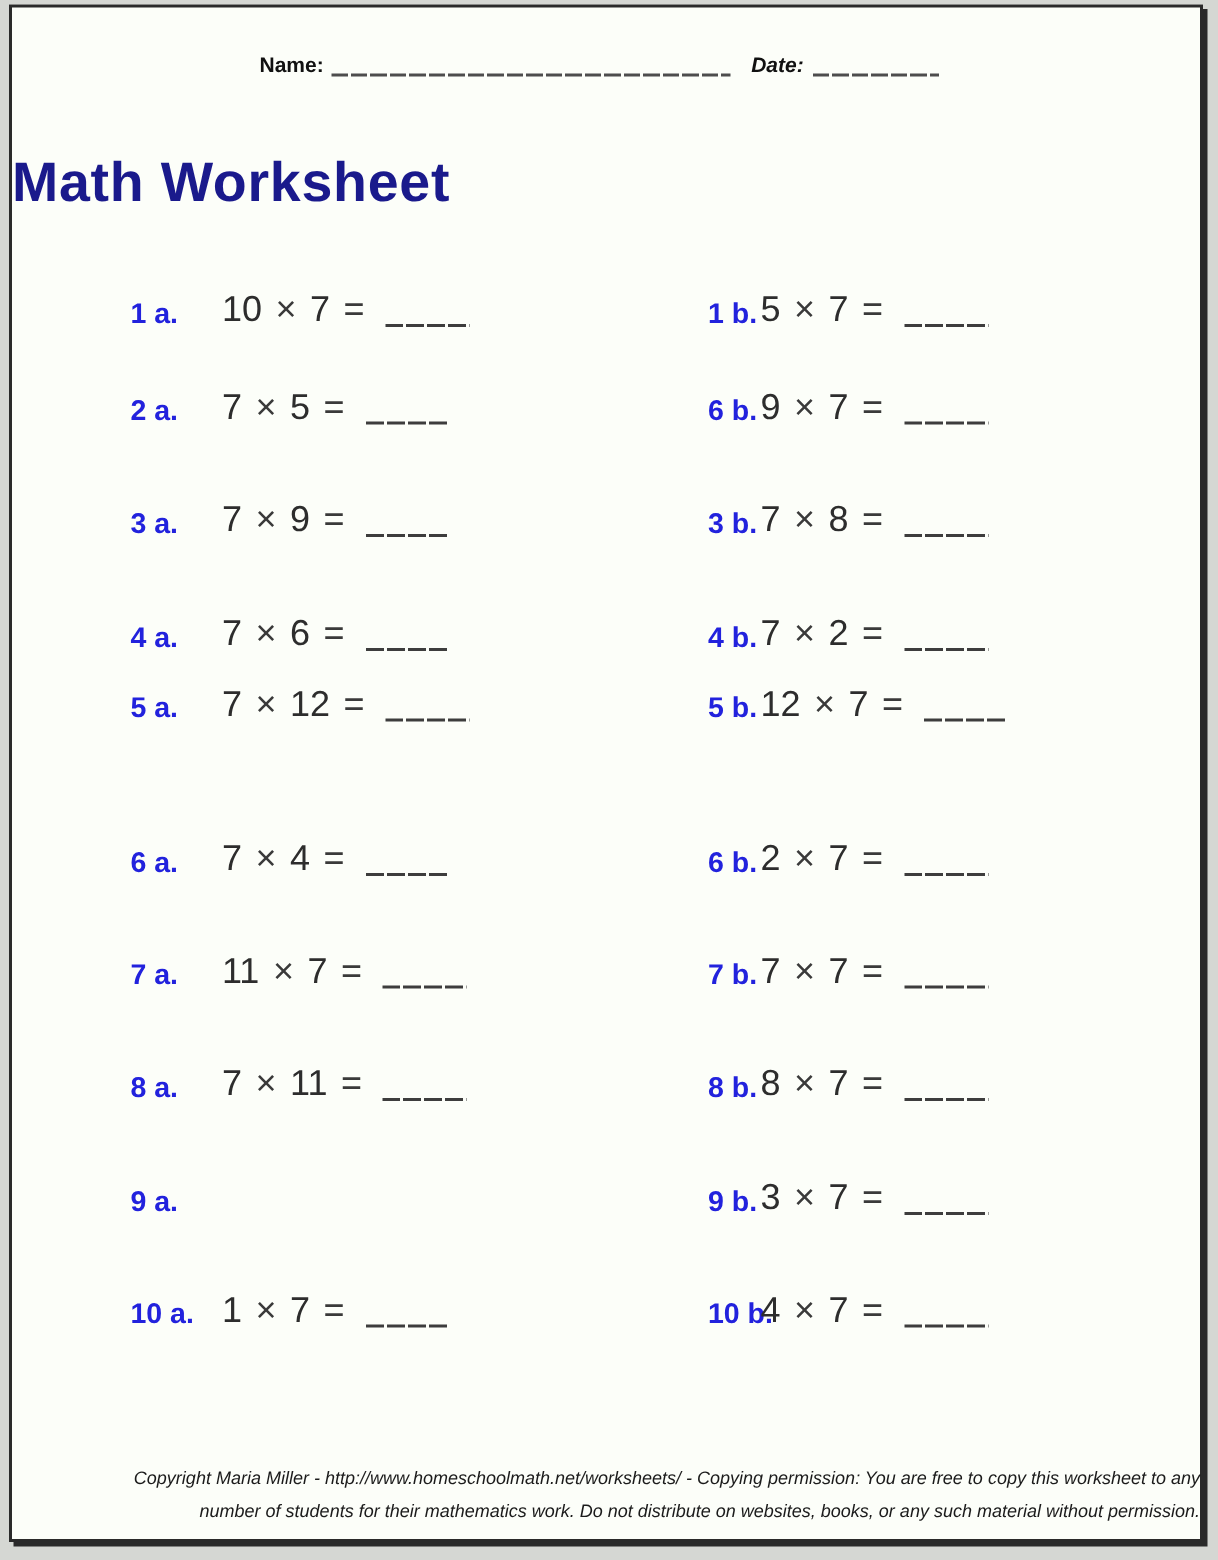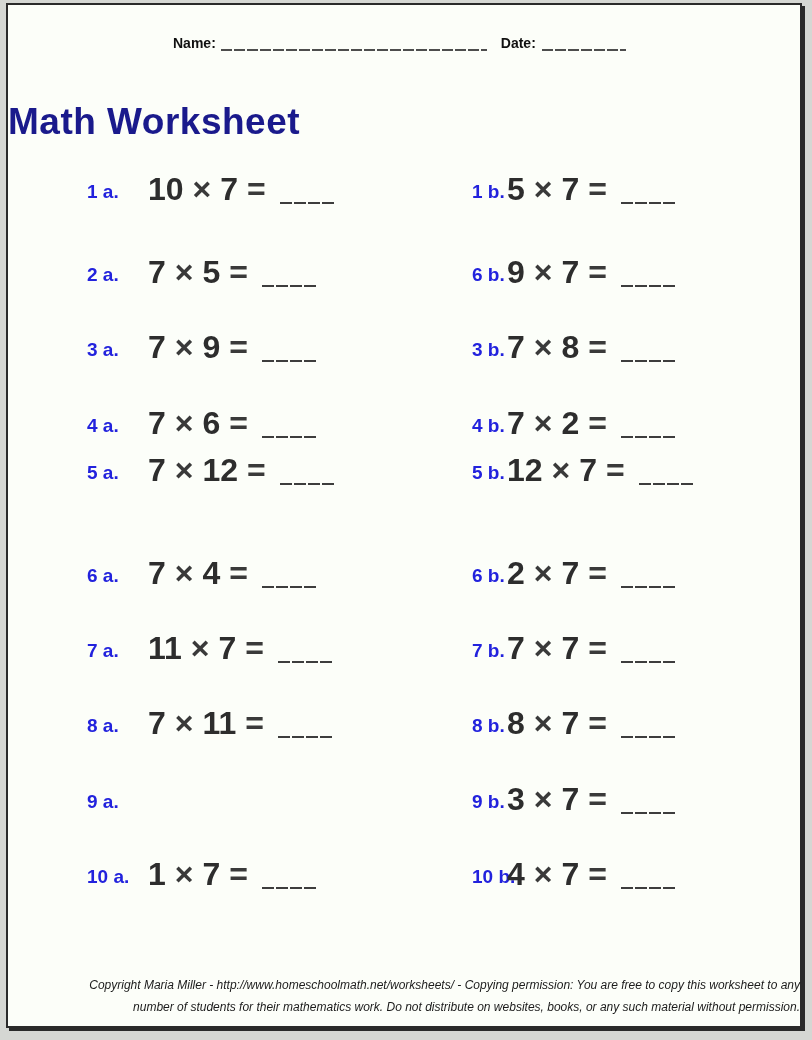--- a/index.html
+++ b/index.html
@@ -33,21 +33,21 @@
     white-space: nowrap;
   }
   .rule {
     display: inline-block;
     height: 2px;
     background: repeating-linear-gradient(90deg, #4d4d4d 0 11px, rgba(0,0,0,0) 11px 13px);
     vertical-align: -3px;
   }
   .rule.name-rule { width: 266px; margin-left: 5px; }
   .rule.date-rule { width: 84px;  margin-left: 6px; }
-  .date-label { margin-left: 14px; }
+  .date-label { margin-left: 14px; font-style: italic; }
   
   .title {
     position: absolute;
     top: 96px;
     left: 0;
     width: 100%;
     font-size: 37px;
     font-weight: bold;
     color: #1a1a8c;
     letter-spacing: 0.5px;
@@ -67,25 +67,24 @@
     font-weight: bold;
     line-height: 34px;
     color: #2222dd;
     white-space: nowrap;
   }
   .plabel.la { left: 79px; }
   .plabel.lb { left: 420px; margin-left: 44px; }
   .expr {
     position: absolute;
     top: 0;
-    font-size: 32px;
+    font-size: 24px;
     line-height: 34px;
     color: #2d2d2d;
     white-space: nowrap;
-    font-weight: bold;
   }
   .expr.ea { left: 140px; }
   .expr.eb { left: 499px; }
   .sym { color: #3a3a3a; }
   .sym.times { margin: 0 9px; }
   .sym.eq    { margin: 0 9px; }
   .blank {
     display: inline-block;
     width: 56px;
     height: 2px;
@@ -111,21 +110,21 @@
 
 <div class="page">
 
   <div class="name-row">
     <span>Name:</span><span class="rule name-rule"></span><span class="date-label">Date:</span><span class="rule date-rule"></span>
   </div>
 
   <div class="title">Math Worksheet</div>
 
   <div class="problems" id="problems">
-      <div class="prob-row" style="top: 167px;">
+      <div class="prob-row" style="top: 185px;">
       <span class="plabel la">1 a.</span>
       <span class="expr ea"><span>10</span><span class="sym times">×</span><span>7</span><span class="sym eq">=</span><span class="blank"></span></span>
       <span class="plabel lb">1 b.</span>
       <span class="expr eb"><span>5</span><span class="sym times">×</span><span>7</span><span class="sym eq">=</span><span class="blank"></span></span>
     </div>
       <div class="prob-row" style="top: 250.2px;">
       <span class="plabel la">2 a.</span>
       <span class="expr ea"><span>7</span><span class="sym times">×</span><span>5</span><span class="sym eq">=</span><span class="blank"></span></span>
       <span class="plabel lb">6 b.</span>
       <span class="expr eb"><span>9</span><span class="sym times">×</span><span>7</span><span class="sym eq">=</span><span class="blank"></span></span>

